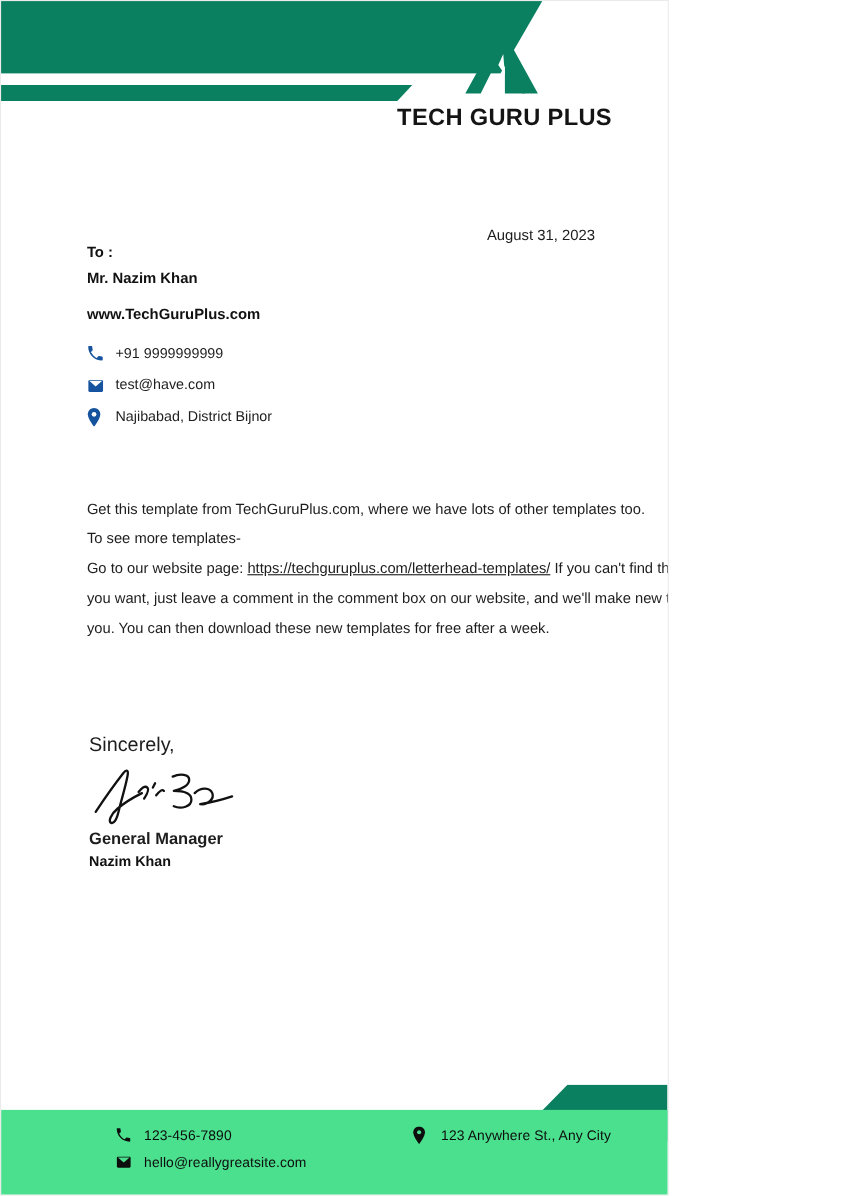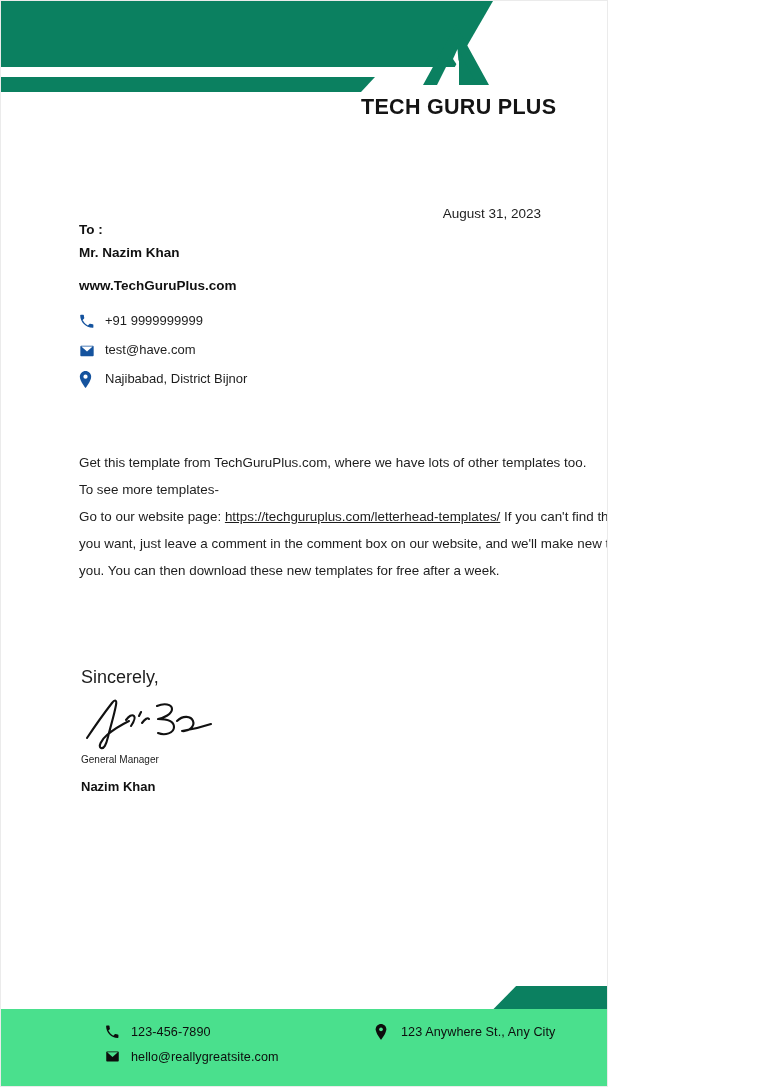--- a/index.html
+++ b/index.html
@@ -138,24 +138,25 @@
     color: #1d1d1d;
     margin-bottom: 2px;
   }
   .signature-svg {
     display: block;
     width: 140px;
     height: 62px;
     margin-left: -2px;
   }
   .signoff-role {
-    font-size: 10px;
+    font-size: 15px;
     color: #1d1d1d;
     margin-top: 2px;
-    margin-bottom: 14px;
+    margin-bottom: 4px;
+    font-weight: bold;
   }
   .signoff-name {
     font-size: 13px;
     font-weight: bold;
     color: #111111;
   }
 
   
   .footer-accent {
     position: absolute;

